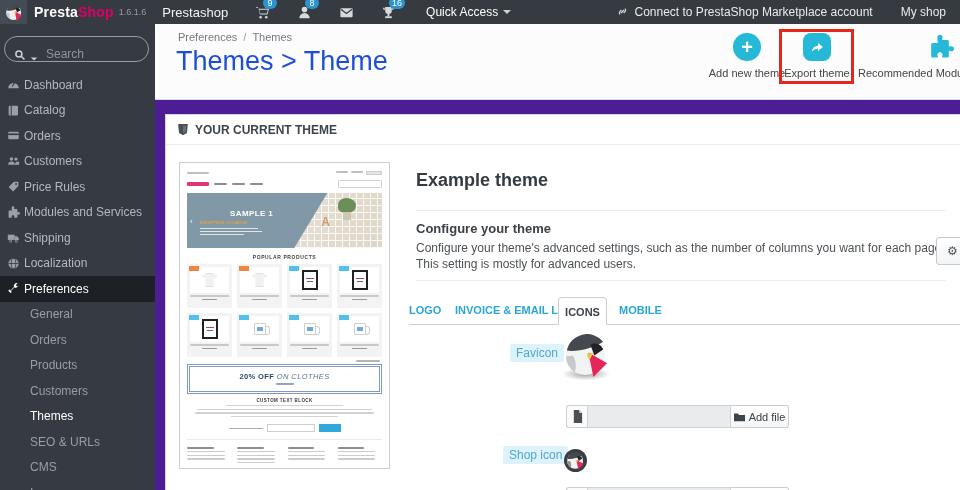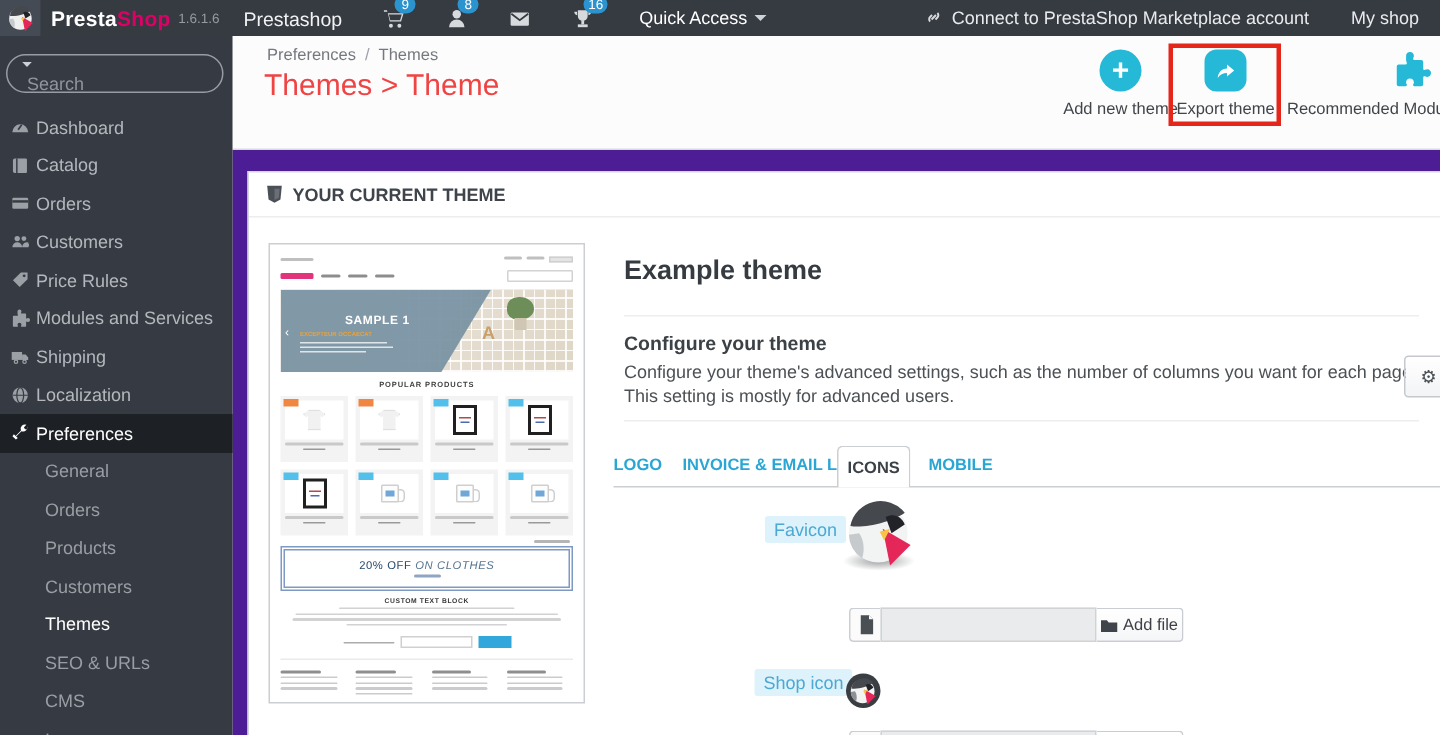--- a/index.html
+++ b/index.html
@@ -19,38 +19,38 @@
   .tb-badge { position:absolute; top:-7px; left:9px; background:#2b93ce; color:#fff; font-size:9px; line-height:12px; min-width:14px; text-align:center; border-radius:8px; padding:0 3px; }
   .quick { margin-left:30px; font-size:12px; color:#fff; display:flex; align-items:center; gap:5px; }
   .caret { width:0; height:0; border-left:4px solid transparent; border-right:4px solid transparent; border-top:4px solid #cfd2d6; }
   .tb-spacer { flex:1; }
   .marketplace { font-size:12px; color:#e9ebed; display:flex; align-items:flex-start; gap:6px; }
   .marketplace svg { width:13px; height:13px; stroke:#d7dadd; fill:none; stroke-width:1.6; }
   .myshop { margin:0 14px 0 28px; font-size:12px; color:#e9ebed; }
 
   
   .sidebar { position:absolute; left:0; top:24px; width:155px; height:466px; background:#363a42; z-index:10; }
-  .search-wrap { margin:12px 6px 10px 4px; height:26px; border:1px solid #989da4; border-radius:14px; display:flex; align-items:flex-start; padding:0 9px; gap:4px;flex-direction:column; }
+  .search-wrap { margin:12px 6px 10px 4px; height:26px; border:1px solid #989da4; border-radius:14px; display:flex; align-items:flex-end; padding:0 9px; gap:4px; }
   .search-wrap svg { width:12px; height:12px; stroke:#cdd1d5; fill:none; stroke-width:2; }
   .search-wrap .caret { border-top-color:#cdd1d5; transform:scale(.8); }
   .search-input { flex:1; background:transparent; border:0; outline:none; color:#d6d9dc; font-size:12px; margin-left:4px; width:70px; }
   .search-input::placeholder { color:#90959c; }
   .menu-item { height:25.5px; display:flex; align-items:center; padding-left:7px; color:#b4b8bd; font-size:12px; cursor:pointer; }
   .menu-item svg { width:13px; height:13px; fill:#9ba0a6; flex:none; }
   .menu-item .mi-label { margin-left:4px; }
   .menu-item.active { background:#1d2024; color:#fff; }
   .menu-item.active svg { fill:#fff; }
   .submenu-item { height:25.5px; display:flex; align-items:center; padding-left:30px; color:#9a9ea4; font-size:12px; cursor:pointer; }
   .submenu-item.sub-active { color:#ffffff; }
 
   
   .page-header { position:absolute; left:155px; top:24px; width:805px; height:76px; background:#fcfcfd; border-bottom:1px solid #d8dadd; z-index:5; }
   .breadcrumb { position:absolute; left:23px; top:7px; font-size:11px; color:#75797f; }
   .breadcrumb .bc-sep { margin:0 6px; color:#9ca0a5; }
-  .page-title { position:absolute; left:21px; top:22px; font-size:20px; font-weight:400; color:#ef4444; }
+  .page-title { position:absolute; left:21px; top:22px; font-size:27px; font-weight:400; color:#1d4ed8; }
   .action { position:absolute; top:9px; text-align:center; font-size:11px; color:#414549; cursor:pointer; }
   .action .act-icon { width:28px; height:28px; margin:0 auto; display:flex; align-items:center; justify-content:center; }
   .act-circle { background:#25b9d7; border-radius:50%; color:#fff; font-size:20px; font-weight:700; line-height:26px; }
   .act-rsq { background:#25b9d7; border-radius:8px; }
   .action .act-label { margin-top:6px; white-space:nowrap; }
   .a-add { left:547px; width:90px; }
   .a-export { left:617px; width:90px; }
   .a-reco { left:700px; width:280px; text-align:left; }
   .a-reco .act-icon { margin-left:72px; }
   .a-reco .act-label { margin-left:3px; }
@@ -127,21 +127,21 @@
   .shape-frame i+i { background:#4a6ab0; width:6px; }
   .shape-mug { position:relative; width:12px; height:12px; background:#fdfdfd; border:1px solid #cfcfcf; border-radius:1px; }
   .shape-mug::after { content:""; position:absolute; right:-5px; top:2px; width:4px; height:7px; border:1px solid #cfcfcf; border-left:0; border-radius:0 3px 3px 0; }
   .shape-mug i { display:block; margin:3px auto 0; width:6px; height:4px; background:#6fa8d8; }
   .p-name { margin:2px auto 0; width:85%; } 
   .p-price { margin:2px auto 0; width:35%; background:#9a9a9a; }
   .pv-allprod { display:flex; justify-content:flex-end; margin:3px 2px 2px; }
   .pv-allprod .bar { width:24px; background:#b5b5b5; }
   .pv-promo { height:30px; border:3px double #7d99c4; background:#fff; display:flex; flex-direction:column; align-items:center; justify-content:center; gap:2px; }
   .pv-promo-text { font-size:7.5px; letter-spacing:.4px; white-space:nowrap; }
-  .pv-promo-text .b { font-weight:400; color:#27496b; }
+  .pv-promo-text .b { font-weight:700; color:#27496b; }
   .pv-promo-text .l { font-style:italic; color:#56748f; }
   .pv-promo .bar { width:18px; background:#8fa5c2; height:1.2px; }
   .pv-custom { margin-top:4px; text-align:center; }
   .pv-custom-title { font-size:4.5px; font-weight:700; color:#383838; letter-spacing:.4px; }
   .pv-custom .bar { margin:2.5px auto 0; background:#d2d2d2; height:1.2px; }
   .pv-news { margin-top:5px; display:flex; align-items:center; justify-content:center; gap:4px; height:12px; }
   .pv-news .bar { width:34px; background:#ababab; }
   .pv-news-input { width:48px; height:8px; border:.5px solid #d0d0d0; }
   .pv-news-btn { width:22px; height:8px; background:#31a7dc; }
   .pv-footer { margin-top:5px; border-top:1px solid #eaeaea; padding-top:4px; display:grid; grid-template-columns:repeat(4,1fr); gap:6px; }

